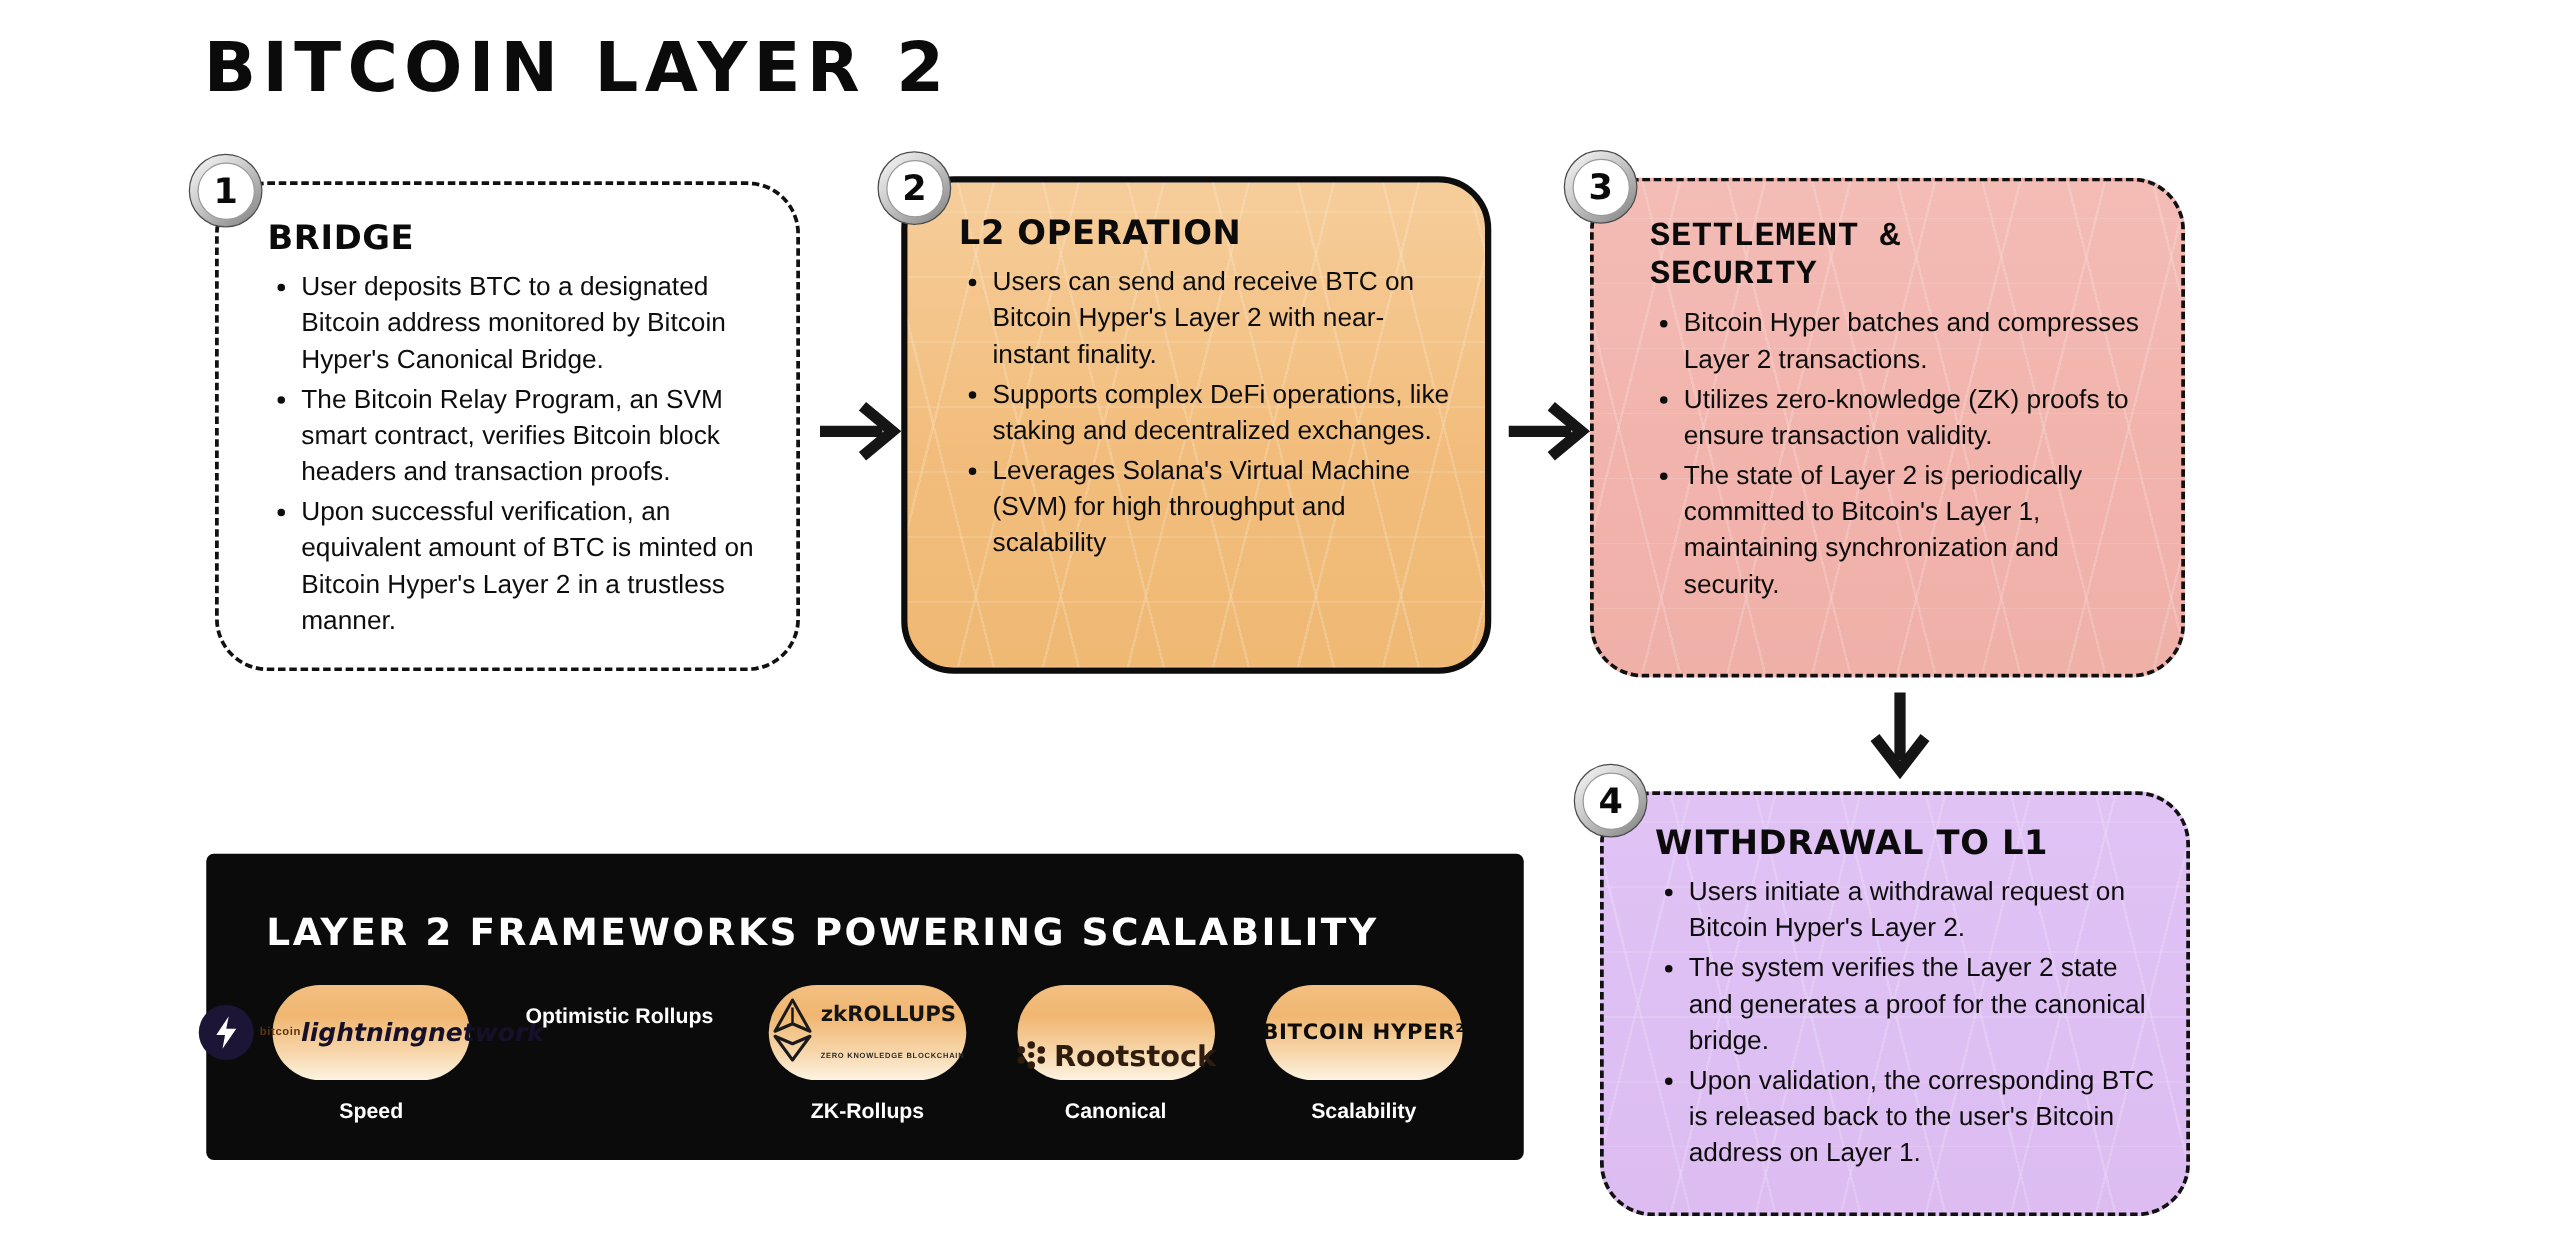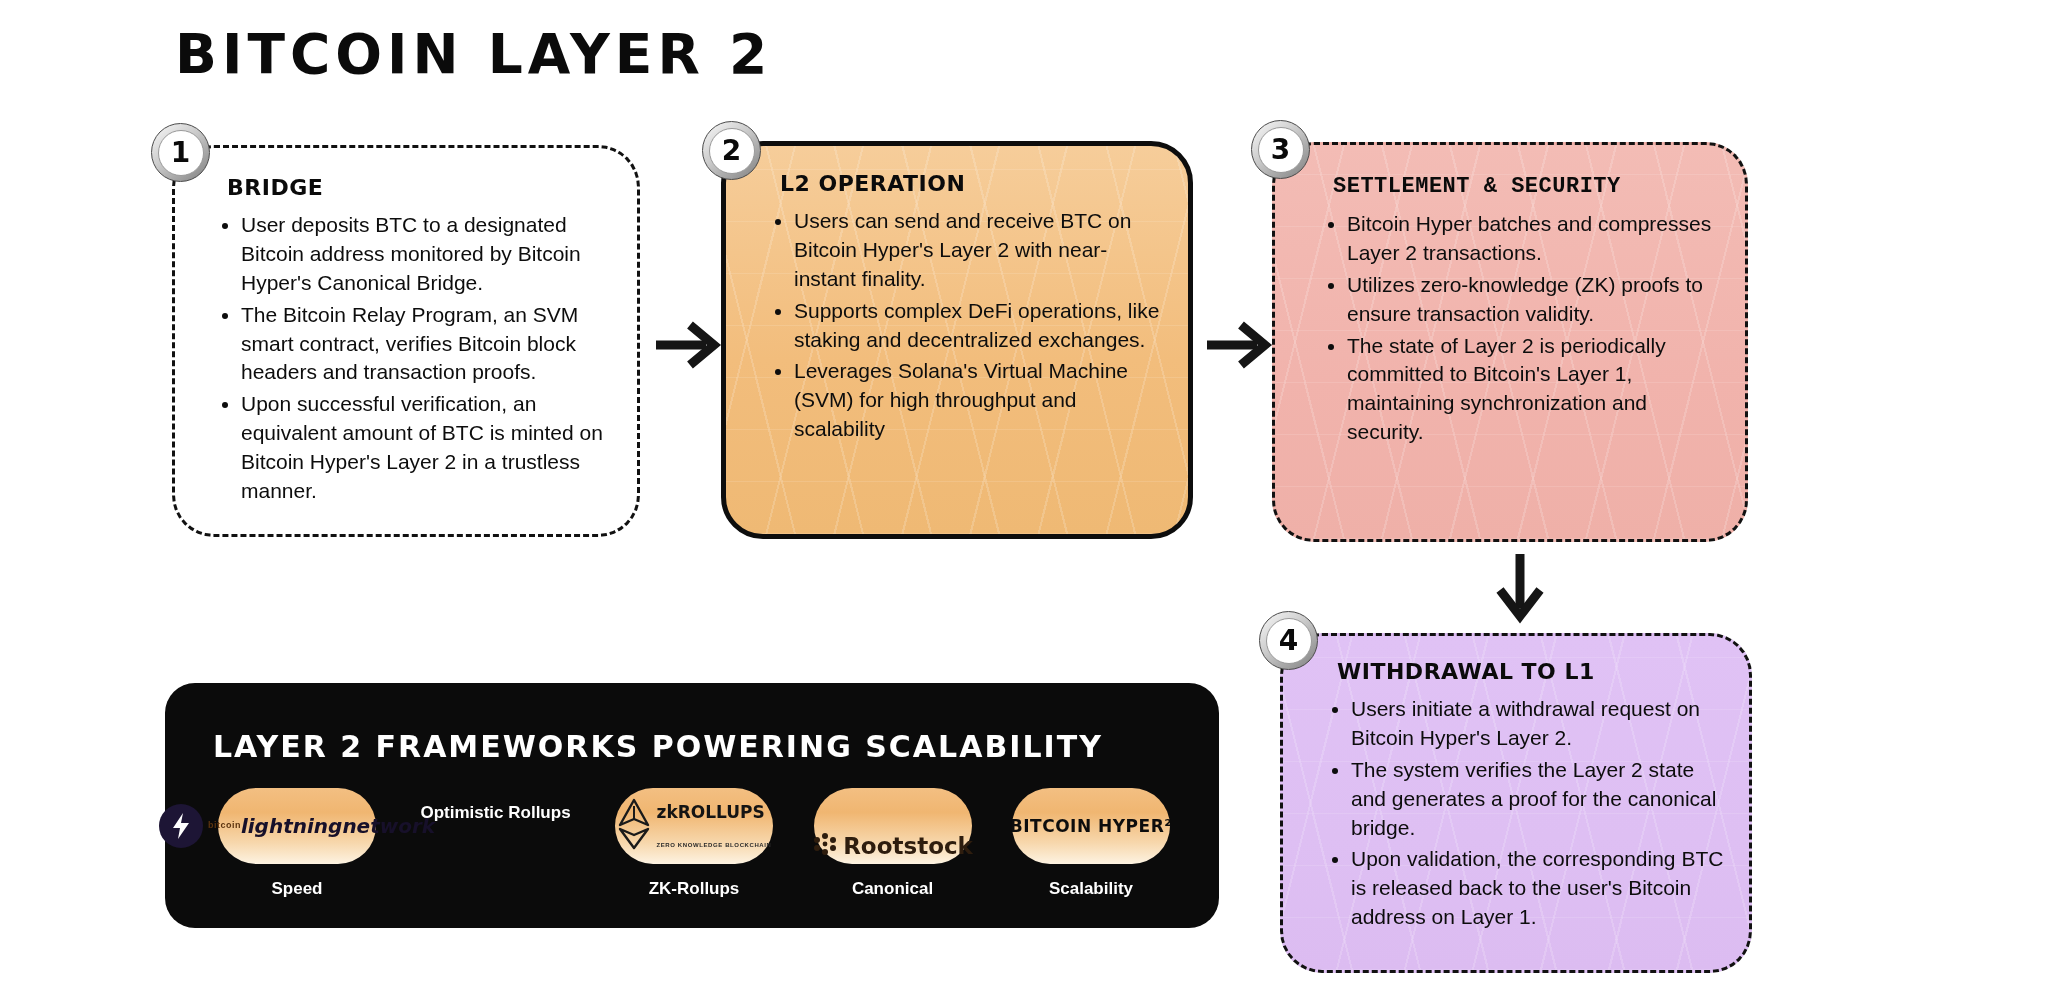--- a/index.html
+++ b/index.html
@@ -2,21 +2,21 @@
 <html><head>
 <meta charset="utf-8">
 <style>
   html,body{margin:0;padding:0;background:#ffffff;}
   body{width:2048px;height:991px;position:relative;overflow:hidden;
        font-family:"Liberation Sans",sans-serif;color:#0e0e0e;}
   .canvas{position:absolute;inset:0;}
 
   
   .page-title{
-    position:absolute;left:175px;top:22px;margin:0;
+    position:absolute;left:163px;top:22px;margin:0;
     font-family:"DejaVu Sans",sans-serif;font-weight:800;
     font-size:55px;letter-spacing:5px;color:#0b0b0b;white-space:nowrap;
   }
 
   
   .step-box{position:absolute;border-radius:42px;box-sizing:border-box;}
   .step-box .content{position:relative;z-index:2;}
   .box-1{left:172px;top:145px;width:468px;height:392px;
          background:#ffffff;border:3px dashed #111;padding:28px 26px 0 36px;}
   .box-2{left:721px;top:141px;width:472px;height:398px;
@@ -33,22 +33,22 @@
   .textured::before{
     content:"";position:absolute;inset:0;border-radius:36px;z-index:1;
     background:
       repeating-linear-gradient(104deg,rgba(255,255,255,.5) 0 2px,transparent 2px 66px),
       repeating-linear-gradient(76deg,rgba(255,255,255,.5) 0 2px,transparent 2px 66px),
       repeating-linear-gradient(0deg,rgba(255,255,255,.35) 0 1px,transparent 1px 52px);
     opacity:.35;pointer-events:none;
   }
 
   .step-title{
-    margin:0 0 10px 16px;font-family:"DejaVu Sans",sans-serif;font-weight:800;
-    font-size:22px;letter-spacing:.5px;color:#0b0b0b;line-height:1.12;
+    margin:0 0 10px 3px;font-family:"DejaVu Sans",sans-serif;font-weight:800;
+    font-size:27px;letter-spacing:.5px;color:#0b0b0b;line-height:1.12;
   }
   .box-3 .step-title{max-width:330px;font-family:Liberation Mono, monospace;}
   .step-bullets{margin:0;padding-left:30px;font-size:21px;line-height:1.38;color:#0d0d0d;}
   .step-bullets li{margin-bottom:3px;}
 
   
   .num-badge{
     position:absolute;left:-24px;top:-25px;width:57px;height:57px;border-radius:50%;
     background:linear-gradient(140deg,#fafafa 0%,#c9c9c9 45%,#7e7e7e 100%);
     border:1px solid #4a4a4a;display:flex;align-items:center;justify-content:center;
@@ -60,21 +60,21 @@
     font-family:"DejaVu Sans",sans-serif;font-weight:800;font-size:28px;color:#0a0a0a;
   }
 
   
   .arrow{position:absolute;}
   .arrow svg{display:block;}
 
   
   .banner{
     position:absolute;left:165px;top:683px;width:1054px;height:245px;
-    background:#0b0b0b;border-radius:30px;box-sizing:border-box;
+    background:#0b0b0b;border-radius:6px;box-sizing:border-box;
     padding:46px 44px 0 48px;
   }
   .banner-title{
     margin:0;font-family:"DejaVu Sans",sans-serif;font-weight:800;
     font-size:30px;letter-spacing:2px;color:#ffffff;white-space:nowrap;
   }
   .frameworks{display:flex;justify-content:space-between;margin-top:24px;}
   .framework{width:168px;display:flex;flex-direction:column;align-items:center;}
   .pill{
     width:158px;height:76px;border-radius:40px;

